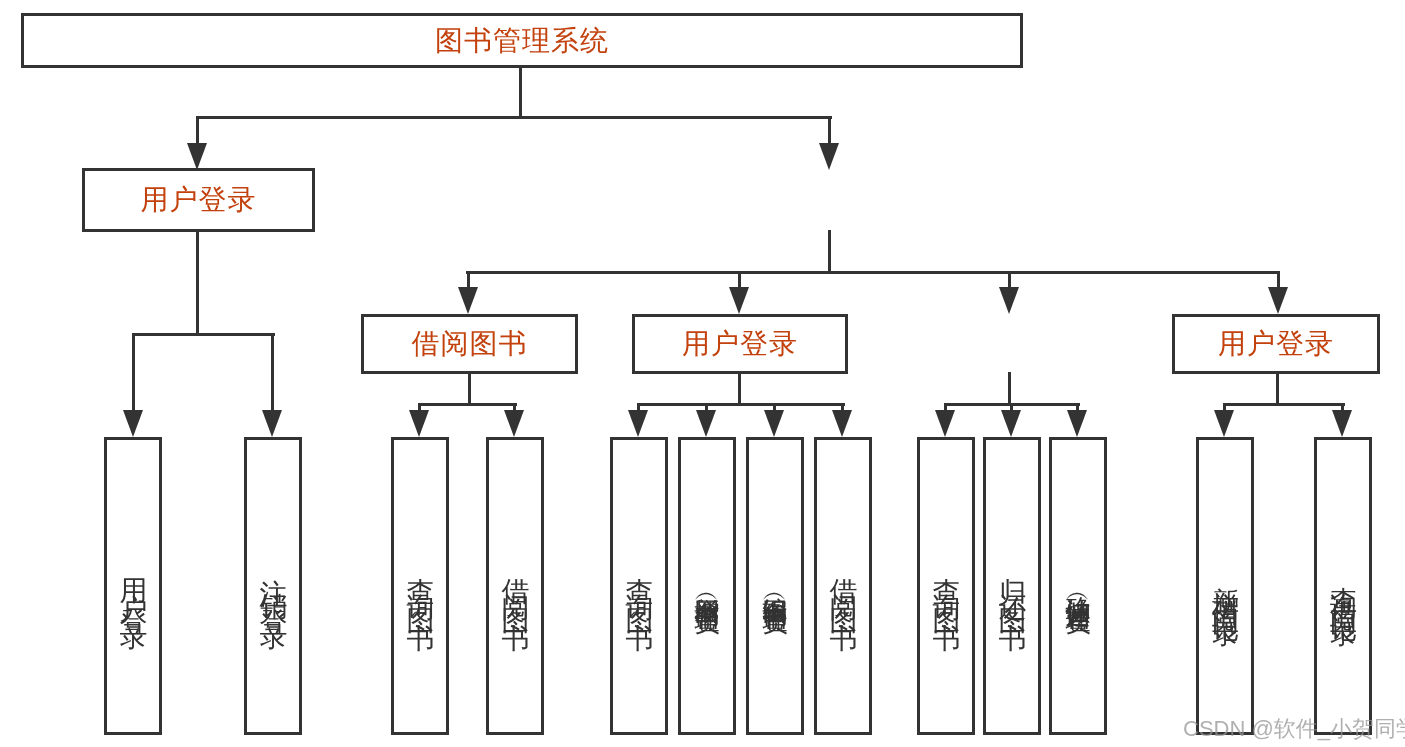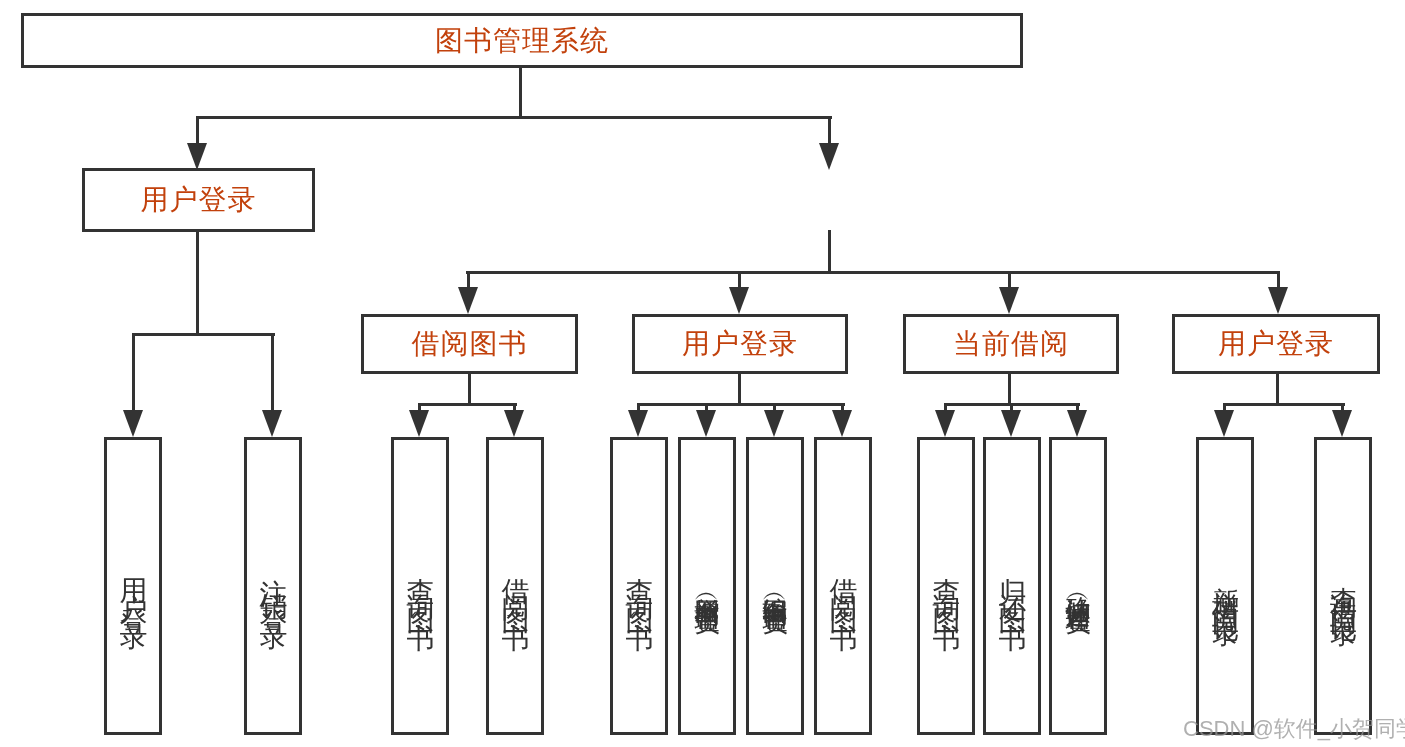--- a/index.html
+++ b/index.html
@@ -114,23 +114,20 @@
   <div class="tri" style="left:999px; top:287px;"></div>
   <div class="vline" style="left:1277px; top:271px; height:18px;"></div>
   <div class="tri" style="left:1268px; top:287px;"></div>
 
   <div class="node" style="left:361px; top:314px; width:217px; height:60px;">
     <span>借阅图书</span>
   </div>
   <div class="node" style="left:632px; top:314px; width:216px; height:60px;">
     <span>用户登录</span>
   </div>
-  <div class="node" style="left:903px; top:314px; width:216px; height:60px;">
-    <span>当前借阅</span>
-  </div>
   <div class="node" style="left:1172px; top:314px; width:208px; height:60px;">
     <span>用户登录</span>
   </div>
 
   <div class="vline" style="left:468px; top:372px; height:34px;"></div>
   <div class="hline" style="left:419px; top:403px; width:98px;"></div>
   <div class="vline" style="left:418px; top:403px; height:9px;"></div>
   <div class="tri" style="left:409px; top:410px;"></div>
   <div class="vline" style="left:513px; top:403px; height:9px;"></div>
   <div class="tri" style="left:504px; top:410px;"></div>

